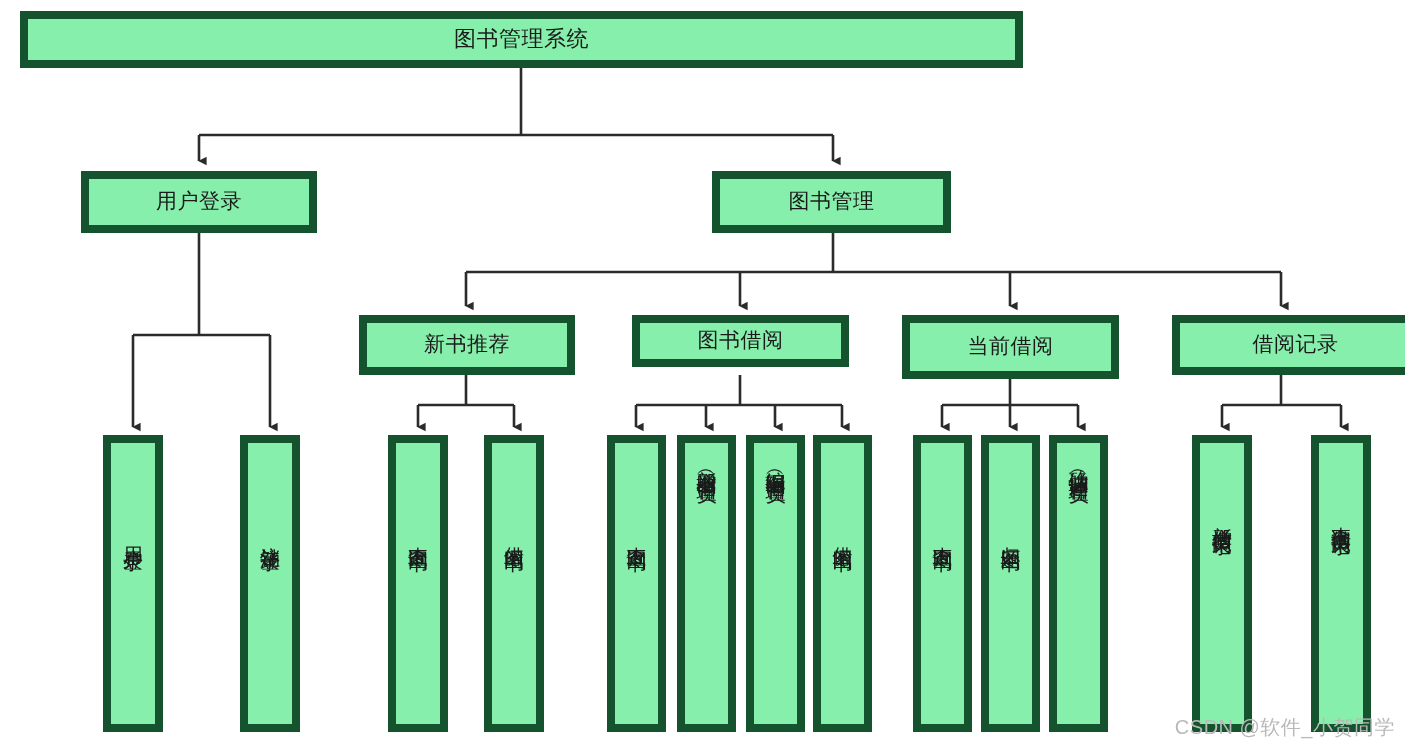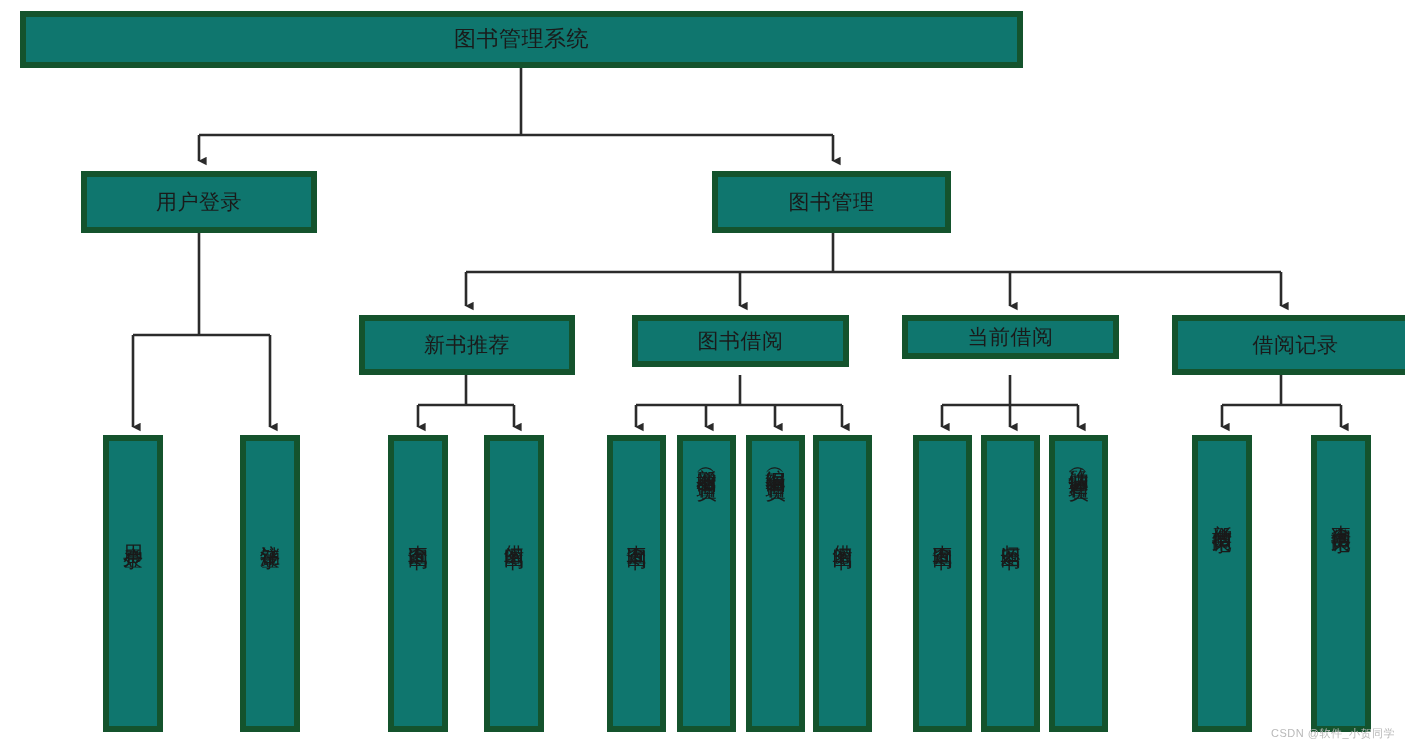--- a/index.html
+++ b/index.html
@@ -22,26 +22,27 @@
     position: absolute;
     left: 0;
     top: 0;
     width: 1405px;
     height: 747px;
     pointer-events: none;
   }
   .node {
     position: absolute;
     box-sizing: border-box;
-    background: #0f766e;
-    border: 6px solid #14532d;
+    background: #86efac;
+    border: 8px solid #14532d;
     display: flex;
     align-items: center;
     justify-content: center;
     color: #1a1a1a;
+    font-family: Liberation Serif, serif;
   }
   .node.h {
     
   }
   .node.h .label {
     font-size: 21px;
     letter-spacing: 0.5px;
     line-height: 1.1;
     white-space: nowrap;
   }
@@ -69,21 +70,21 @@
   .node.v.midshort .label {
     margin-top: 58px;
   }
   .node.v.top .label {
     margin-top: 2px;
   }
   .watermark {
     position: absolute;
     right: 10px;
     bottom: 6px;
-    font-size: 11px;
+    font-size: 20px;
     color: #b9b9b9;
     white-space: nowrap;
     letter-spacing: 0.5px;
   }
 </style>
 </head>
 <body>
 
 <div id="diagram-root">
 
@@ -150,21 +151,21 @@
   </div>
 
   <div class="node h" style="left:359px; top:315px; width:216px; height:60px;text-align:right;">
     <span class="label">新书推荐</span>
   </div>
 
   <div class="node h" style="left:632px; top:315px; width:217px; height:52px;">
     <span class="label">图书借阅</span>
   </div>
 
-  <div class="node h" style="left:902px; top:315px; width:217px; height:44px;">
+  <div class="node h" style="left:902px; top:315px; width:217px; height:64px;">
     <span class="label">当前借阅</span>
   </div>
 
   <div class="node h" style="left:1172px; top:315px; width:247px; height:60px;">
     <span class="label">借阅记录</span>
   </div>
 
   <div class="node v mid" style="left:103px; top:435px; width:60px; height:297px;">
     <span class="label">用户登录</span>
   </div>

